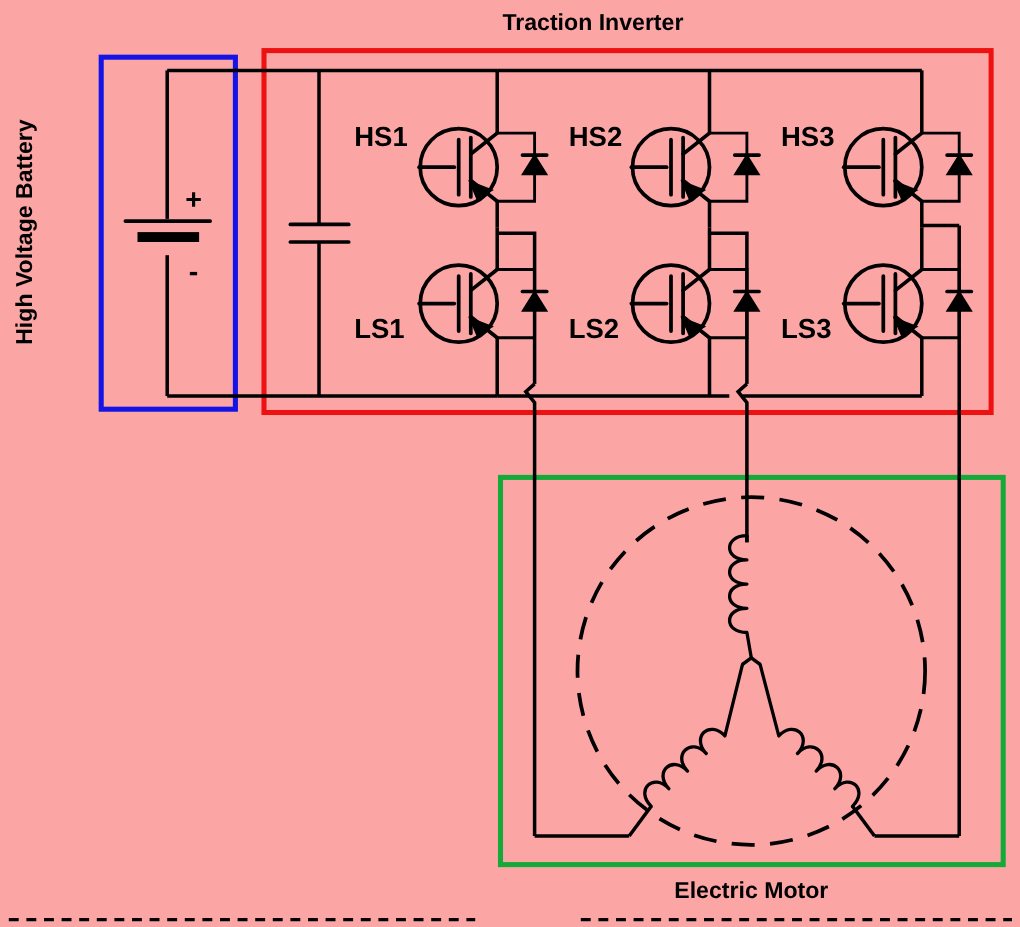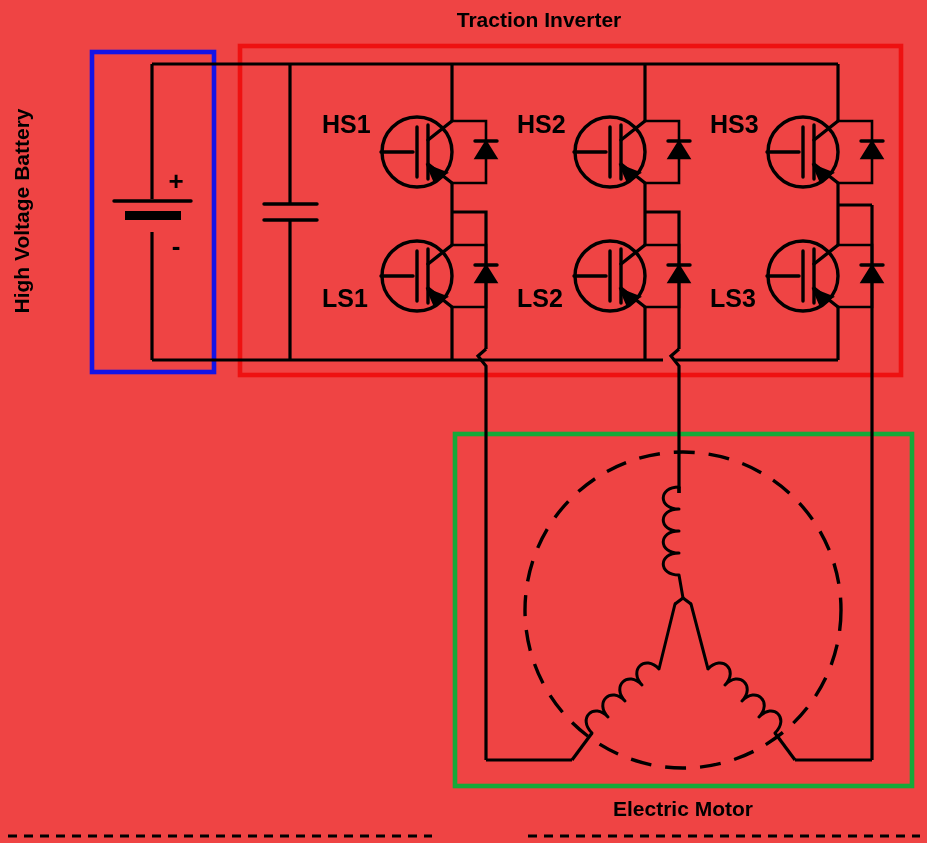--- a/index.html
+++ b/index.html
@@ -1,18 +1,18 @@
 <!DOCTYPE html>
 <html><head>
 <meta charset="utf-8">
 <style>
   html,body{margin:0;padding:0;background:#ffffff;}
   body{width:927px;height:843px;overflow:hidden;
        font-family:"Liberation Sans",sans-serif;}
-  #root{position:relative;width:927px;height:843px;background:#ef4444;}
+  #root{position:relative;width:927px;height:843px;background:#fca5a5;}
   svg{display:block;}
   .lbl{font-family:"Liberation Sans",sans-serif;font-weight:bold;fill:#000;}
   .lbl-sw{font-size:25px;}
   .lbl-sec{font-size:21px;}
   .lbl-pm{font-size:26px;font-weight:bold;}
   .wire{stroke:#000;stroke-width:3.2;fill:none;stroke-linecap:butt;}
   .wire-thin{stroke:#000;stroke-width:2.6;fill:none;}
   .dev{stroke:#000;stroke-width:3.4;fill:none;stroke-linecap:round;stroke-linejoin:round;}
   .dev-fill{stroke:#000;stroke-width:2.6;fill:#000;}
   .coil{stroke:#000;stroke-width:3.0;fill:none;stroke-linecap:round;stroke-linejoin:round;}

